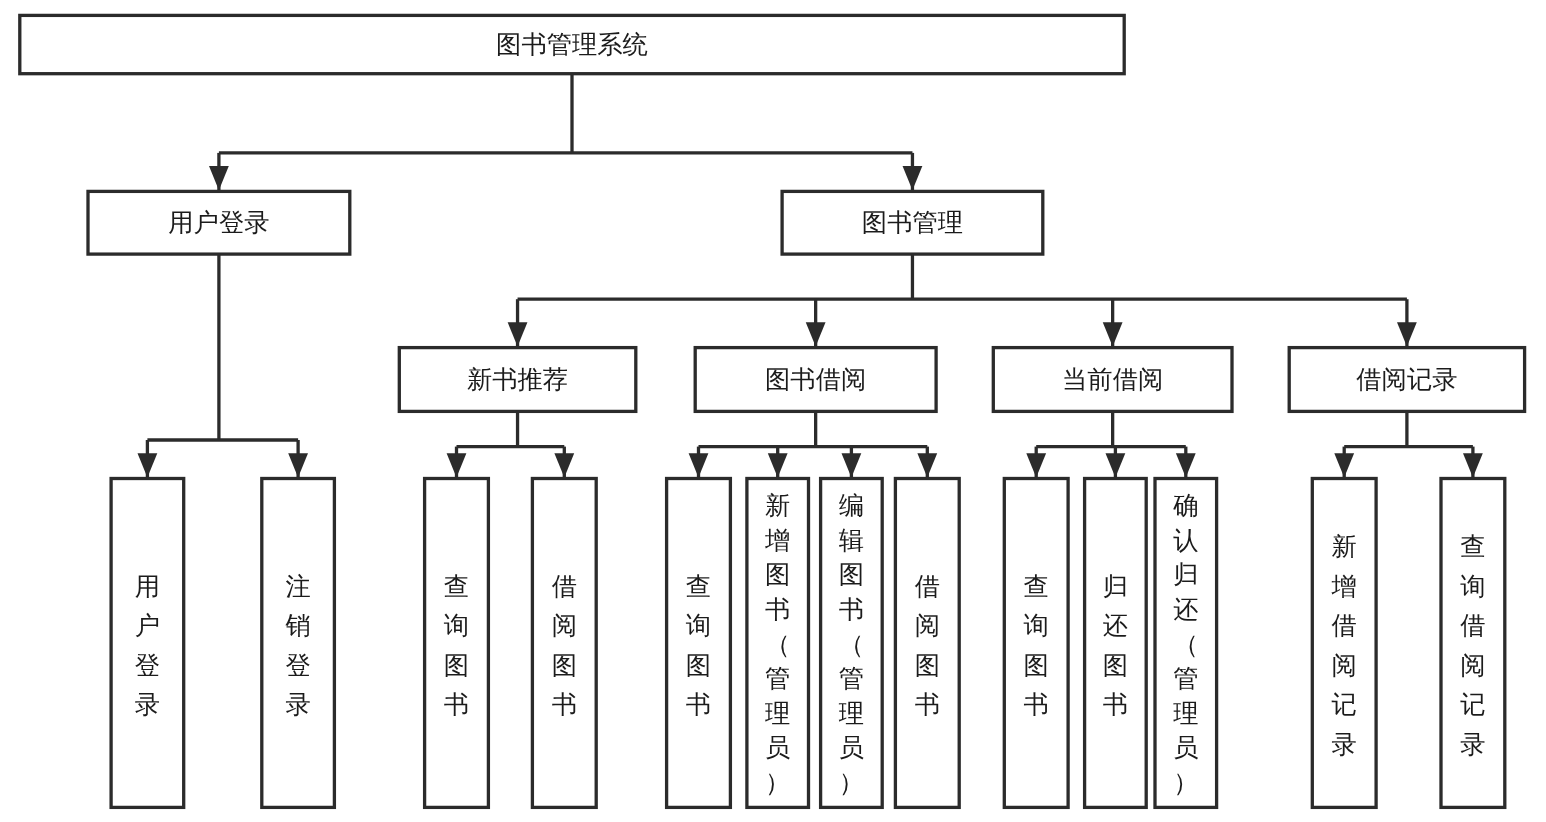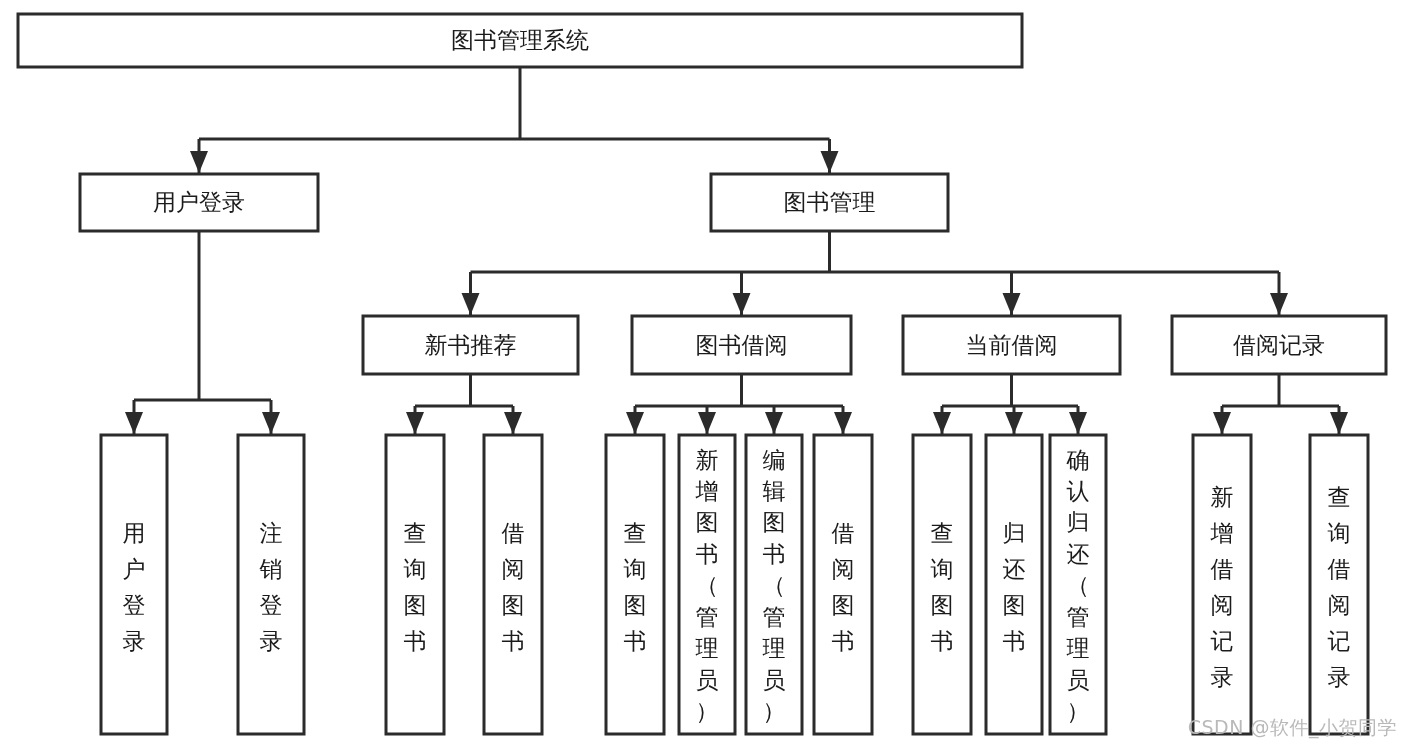--- a/index.html
+++ b/index.html
@@ -200,14 +200,13 @@
           <rect x="1193" y="435" width="58" height="299" class="node-box"></rect>
           <text x="1222" class="node-label-v" font-size="23"><tspan x="1222" y="504.58">新</tspan><tspan x="1222" y="540.5799999999999">增</tspan><tspan x="1222" y="576.5799999999999">借</tspan><tspan x="1222" y="612.5799999999999">阅</tspan><tspan x="1222" y="648.5799999999999">记</tspan><tspan x="1222" y="684.5799999999999">录</tspan></text>
         </g>
         <g>
           <rect x="1310" y="435" width="58" height="299" class="node-box"></rect>
           <text x="1339" class="node-label-v" font-size="23"><tspan x="1339" y="504.58">查</tspan><tspan x="1339" y="540.5799999999999">询</tspan><tspan x="1339" y="576.5799999999999">借</tspan><tspan x="1339" y="612.5799999999999">阅</tspan><tspan x="1339" y="648.5799999999999">记</tspan><tspan x="1339" y="684.5799999999999">录</tspan></text>
         </g>
       </g>
   </svg>
 
-  <div class="watermark">CSDN @软件_小贺同学</div>
 </div>
 
 </body></html>

